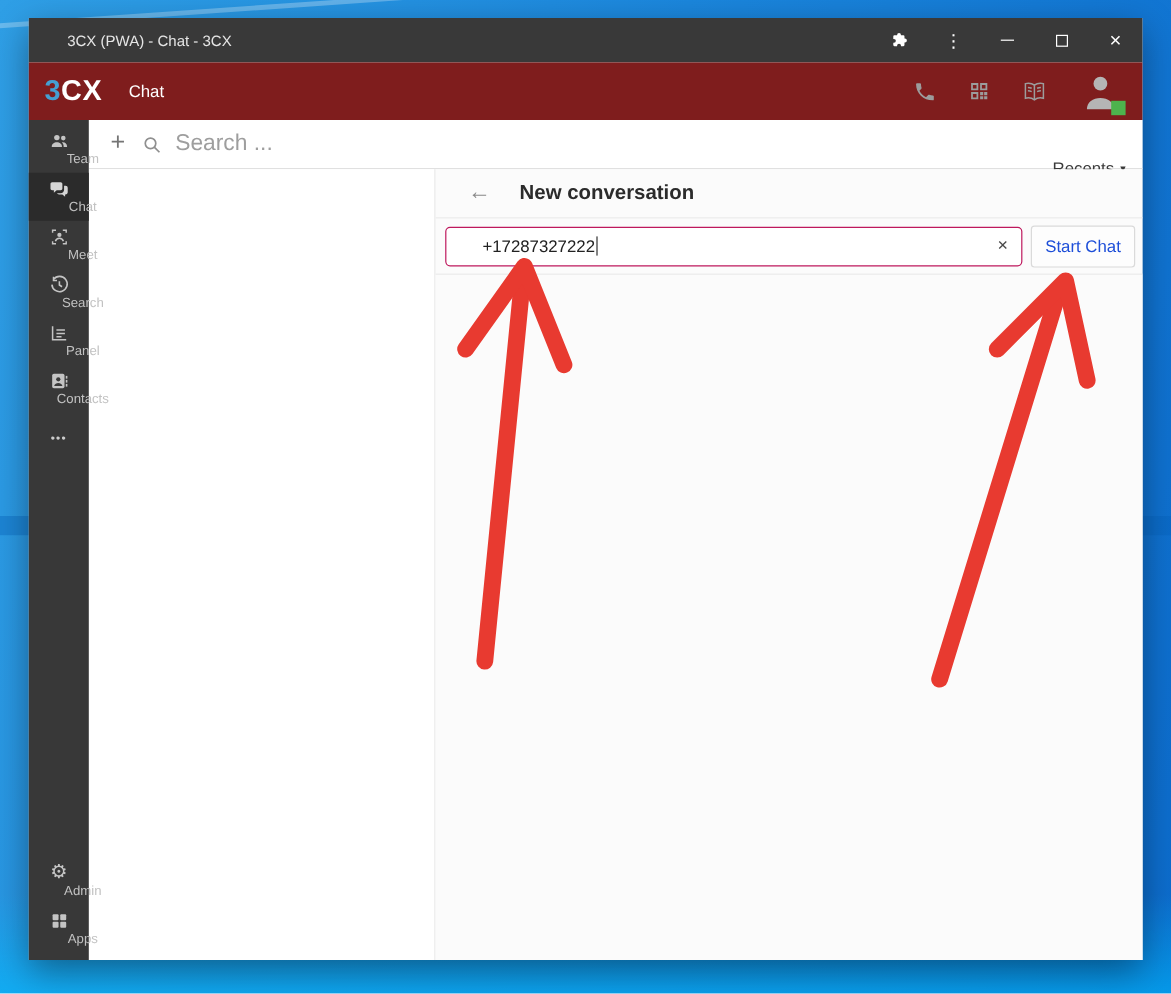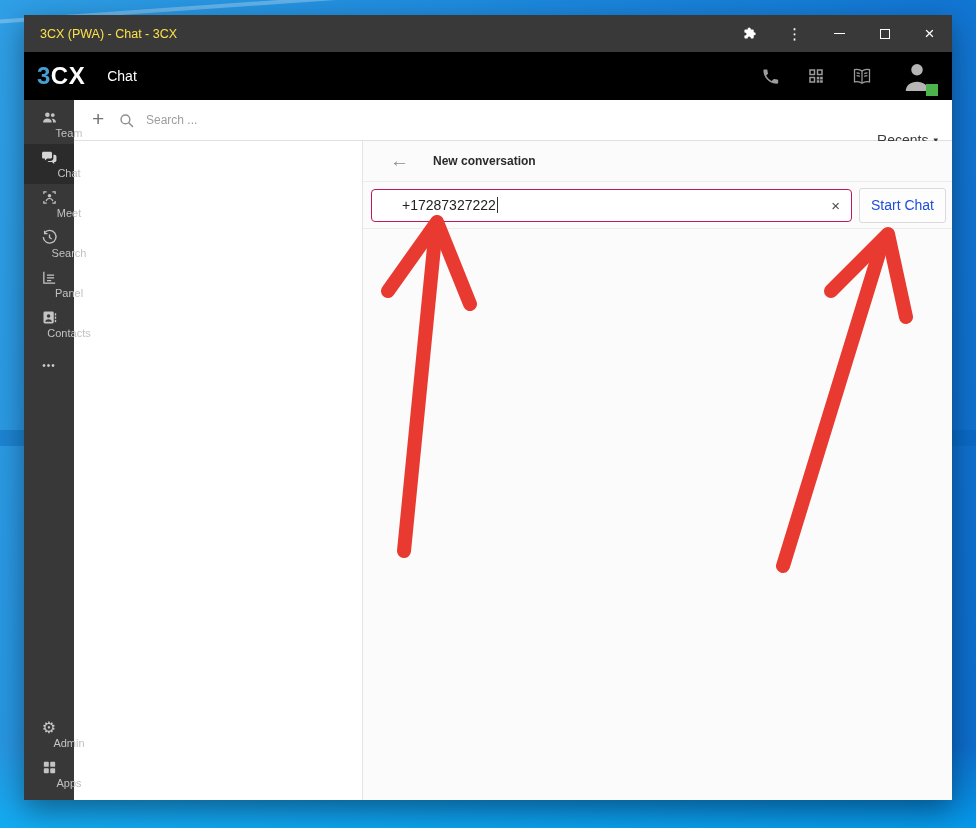--- a/index.html
+++ b/index.html
@@ -16,30 +16,30 @@
     background:rgba(255,255,255,.28); transform:rotate(-4deg); }
   .streak-b { position:absolute; left:0; top:430px; width:976px; height:16px;
     background:rgba(6,96,186,.38); }
 
   
   .window { position:absolute; left:24px; top:15px; width:928px; height:785px;
     background:#fff; box-shadow:0 10px 28px rgba(0,0,0,.4); display:flex; flex-direction:column; }
 
   
   .titlebar { height:37px; background:#393939; display:flex; align-items:center; flex:none; }
-  .titlebar-title { color:#fde047; font-size:12.5px; padding-left:16px; flex:1; }
+  .titlebar-title { color:#e5e5e5; font-size:12.5px; padding-left:32px; flex:1; }
   .tb-right { display:flex; align-items:center; height:100%; }
   .tb-btn { width:45px; height:100%; display:flex; align-items:center; justify-content:center; color:#fff; cursor:default; }
   .kebab { font-size:15px; color:#fff; }
   .min-shape { width:11px; height:1.5px; background:#fff; display:inline-block; }
   .max-shape { width:10px; height:10px; border:1.3px solid #fff; display:inline-block; }
   .close-glyph { font-size:17px; line-height:1; }
 
   
-  .appheader { height:48px; background:#000000; display:flex; align-items:center; flex:none; }
+  .appheader { height:48px; background:#7f1d1d; display:flex; align-items:center; flex:none; }
   .logo { padding-left:13px; font-size:24px; font-weight:700; letter-spacing:.5px; }
   .logo .p1 { color:#459fd1; }
   .logo .p2 { color:#fff; }
   .app-title { color:#fff; font-size:14px; margin-left:22px; }
   .ah-right { margin-left:auto; display:flex; align-items:center; gap:26px; padding-right:20px; }
   .ah-icon { width:20px; height:20px; display:flex; align-items:center; justify-content:center; }
   .avatar-wrap { position:relative; width:30px; height:34px; margin-left:4px; }
   .avatar-wrap svg { width:30px; height:34px; }
   .status-dot { position:absolute; right:-6px; bottom:-3px; width:12px; height:12px; background:#4db34d; }
 
@@ -56,31 +56,31 @@
     color:#cccccc; font-size:10px; letter-spacing:1px; cursor:pointer; margin-top:6px; }
   .side-bottom { position:absolute; bottom:6px; left:0; width:50px; }
   .gear-glyph { font-size:16px; color:#c6c6c6; line-height:1; }
 
   
   .content { flex:1; display:flex; flex-direction:column; min-width:0; }
   .topbar { height:41px; background:#fff; border-bottom:1px solid #e0e0e0; display:flex; align-items:center; flex:none; }
   .add-btn { font-size:21px; color:#757575; padding:0 0 2px 18px; width:44px; cursor:pointer; }
   .search-wrap { display:flex; align-items:center; gap:11px; cursor:text; }
   .search-wrap svg { width:17px; height:17px; }
-  .search-ph { color:#9e9e9e; font-size:12px; }
+  .search-ph { color:#9e9e9e; font-size:19px; }
   .recents { margin-left:auto; padding-right:14px; font-size:14px; color:#3a3a3a; cursor:pointer; display:flex; align-items:center; gap:5px;margin-top:40px; }
   .recents .caret { font-size:9px; color:#3a3a3a; }
 
   .mainrow { flex:1; display:flex; min-height:0; }
   .listpanel { width:289px; background:#fff; border-right:1px solid #e4e4e4; flex:none; }
   .convpanel { flex:1; background:#fbfbfb; display:flex; flex-direction:column; min-width:0; }
 
   .convheader { height:41px; border-bottom:1px solid #ececec; display:flex; align-items:center; flex:none; }
   .back-arrow { color:#8a8a8a; font-size:19px; padding-left:27px; cursor:pointer; }
-  .conv-title { font-size:12px; font-weight:700; color:#2b2b2b; margin-left:24px; }
+  .conv-title { font-size:17px; font-weight:700; color:#2b2b2b; margin-left:24px; }
 
   .inputrow { height:47px; border-bottom:1px solid #ececec; display:flex; align-items:center; flex:none; position:relative; }
   .phone-input { position:relative; margin-left:8px; width:481px; height:33px; background:#fff;
     border:1px solid #be185d; border-radius:4px; display:flex; align-items:center; cursor:text; }
   .phone-value { font-size:14px; color:#222; padding-left:30px; }
   .caret-bar { display:inline-block; width:1px; height:16px; background:#333; margin-left:1px; }
   .clear-x { position:absolute; right:11px; top:50%; transform:translateY(-50%);
     color:#4a4a4a; font-size:15px; cursor:pointer; line-height:1; }
   .start-chat { margin-left:7px; width:87px; height:35px; background:#fdfdfd; border:1px solid #dadada;
     border-radius:3px; font-size:14px; color:#1d4ed8; display:flex; align-items:center; justify-content:center;

